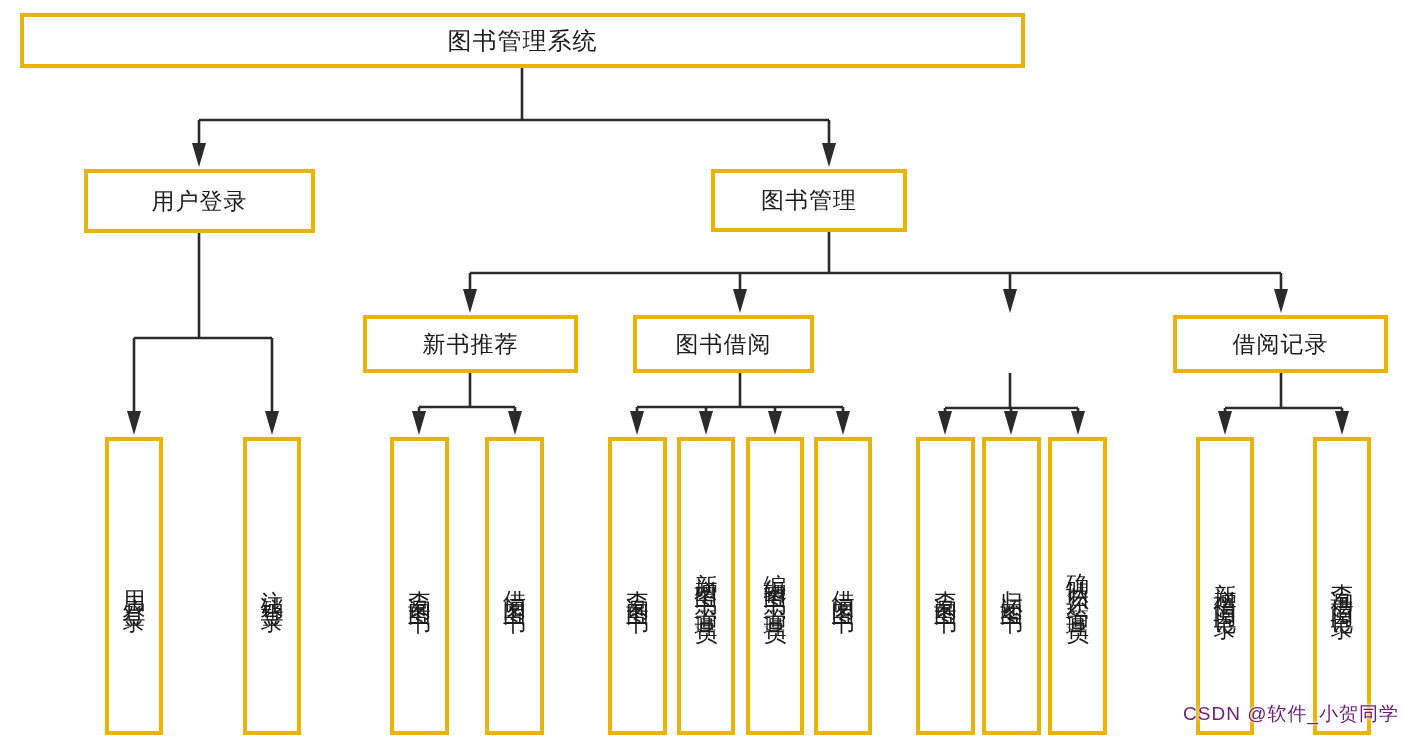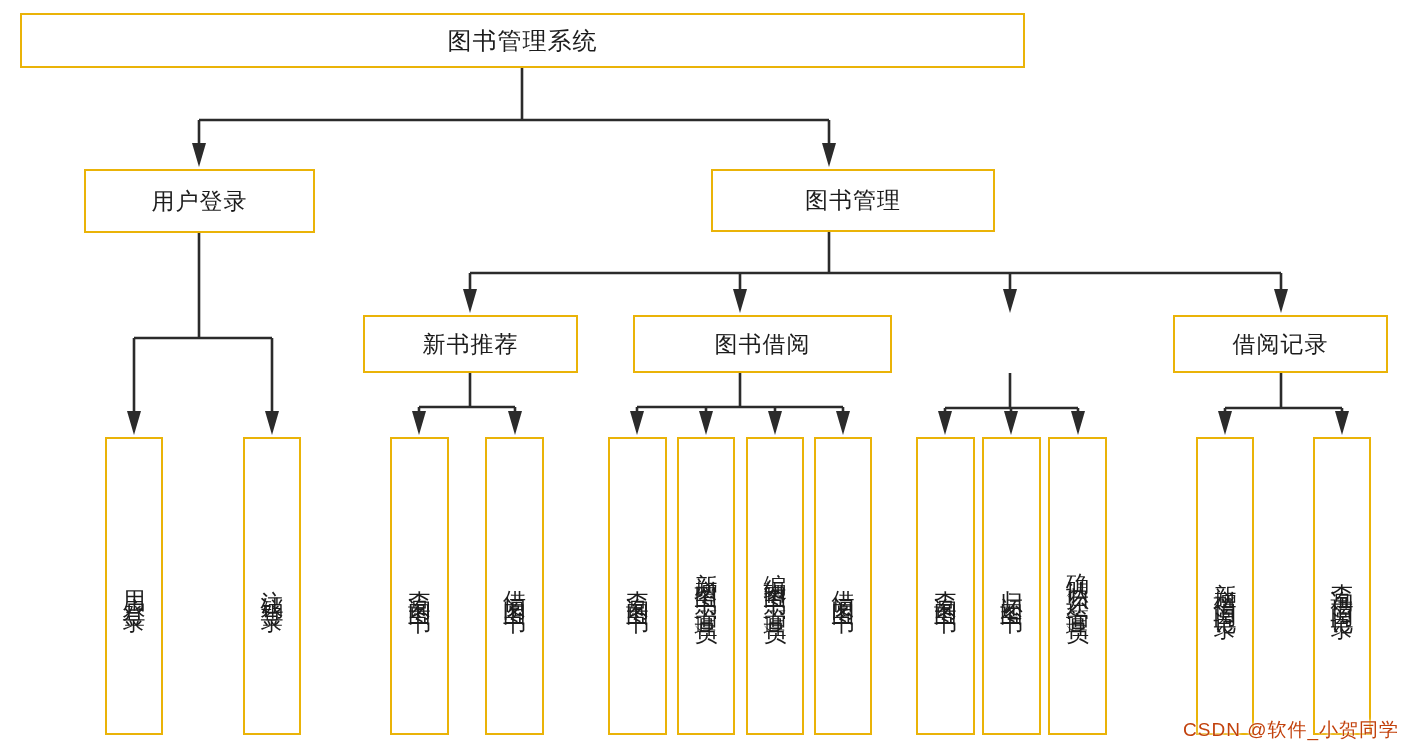--- a/index.html
+++ b/index.html
@@ -9,44 +9,44 @@
     height: 747px;
     background: #ffffff;
     overflow: hidden;
     font-family: "Liberation Sans", "DejaVu Sans", sans-serif;
   }
   #wires { position: absolute; left: 0; top: 0; z-index: 1; }
   .box {
     position: absolute;
     box-sizing: border-box;
     background: #ffffff;
-    border: 2px solid #eab308;
+    border: 4px solid #eab308;
     display: flex;
     align-items: center;
     justify-content: center;
     color: #1c1c1c;
     z-index: 2;
   }
   .hbox { font-size: 23px; letter-spacing: 1px; }
   .root { font-size: 24px; }
   .vbox .vlabel {
     writing-mode: vertical-rl;
     text-orientation: mixed;
     font-size: 23px;
     line-height: 1;
     letter-spacing: 7px;
     white-space: nowrap;
   }
   .wm {
     position: absolute;
     right: 6px;
-    bottom: 4px;
+    bottom: 20px;
     z-index: 3;
     font-size: 19px;
-    color: #c2410c;
+    color: #701a75;
     text-shadow: 0 0 2px #ffffff, 0 0 4px #ffffff;
     letter-spacing: 1px;
     text-align: right;
   }
   .wire { stroke: #2b2b2b; stroke-width: 2.6; fill: none; }
   .arrow { fill: #2b2b2b; stroke: none; }
 </style>
 </head>
 <body>
 
@@ -121,28 +121,28 @@
     </g>
   </svg>
 
   <div class="box hbox root" style="left:20px; top:13px; width:1005px; height:55px;">
     <span>图书管理系统</span>
   </div>
 
   <div class="box hbox" style="left:84px; top:169px; width:231px; height:64px;">
     <span>用户登录</span>
   </div>
-  <div class="box hbox" style="left:711px; top:169px; width:284px; height:63px;">
+  <div class="box hbox" style="left:711px; top:169px; width:196px; height:63px;">
     <span>图书管理</span>
   </div>
 
   <div class="box hbox" style="left:363px; top:315px; width:215px; height:58px;">
     <span>新书推荐</span>
   </div>
-  <div class="box hbox" style="left:633px; top:315px; width:259px; height:58px;">
+  <div class="box hbox" style="left:633px; top:315px; width:181px; height:58px;">
     <span>图书借阅</span>
   </div>
   <div class="box hbox" style="left:1173px; top:315px; width:215px; height:58px;text-align:right;">
     <span>借阅记录</span>
   </div>
 
   <div class="box vbox" style="left:105px; top:437px; width:58px; height:298px;">
     <span class="vlabel">用户登录</span>
   </div>
   <div class="box vbox" style="left:243px; top:437px; width:58px; height:298px;">

